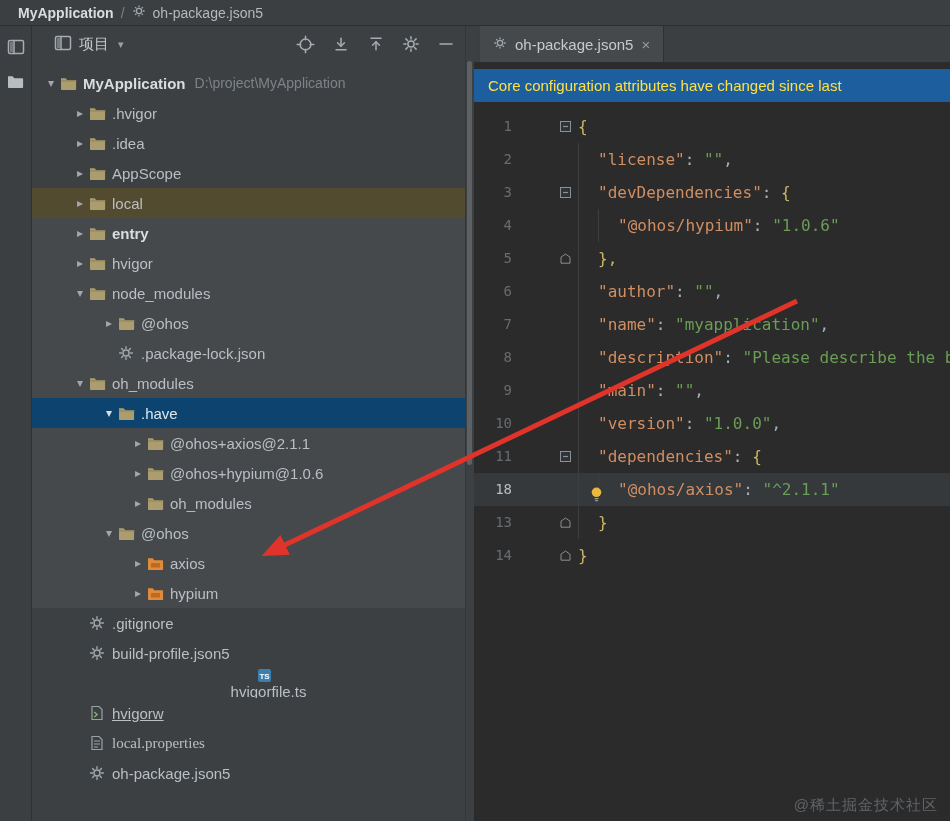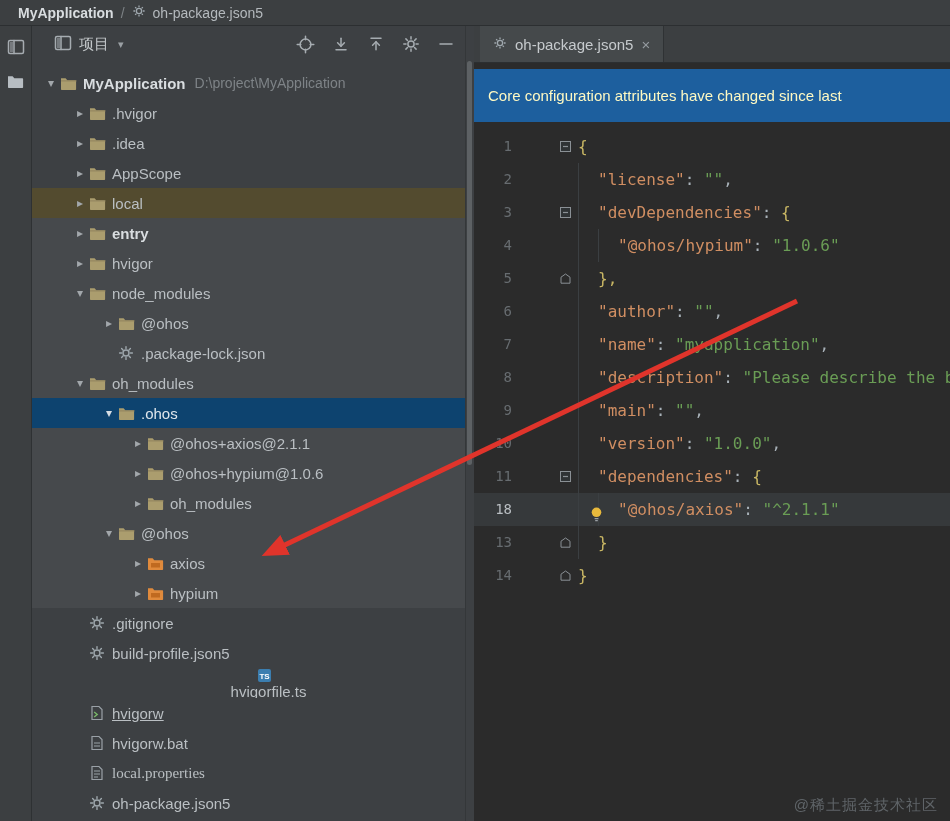--- a/index.html
+++ b/index.html
@@ -53,22 +53,22 @@
   
   .editor{flex:1;min-width:0;background:#2b2b2b;display:flex;flex-direction:column;position:relative;overflow:hidden;}
   .tabbar{height:36px;flex:none;background:#3c3f41;border-bottom:1px solid #2c2f31;display:flex;align-items:stretch;}
   .tab{
     margin-left:6px;background:#45494b;display:flex;align-items:center;gap:8px;
     padding:0 13px;font-size:15px;color:#c6cacd;border-right:1px solid #2f3234;cursor:pointer;
   }
   .tab .close{color:#969ca1;font-size:15px;cursor:pointer;}
   .gapstrip{height:6px;flex:none;background:#2b2b2b;}
   .banner{
-    height:33px;flex:none;background:#1d5f9e;color:#fef9c3;display:flex;align-items:center;
-    padding:10px 14px;font-size:15px;white-space:nowrap;overflow:hidden;
+    height:33px;flex:none;background:#1d5f9e;color:#fde047;display:flex;align-items:center;
+    padding:0 14px;font-size:15px;white-space:nowrap;overflow:hidden;
   }
   .code{flex:1;padding-top:8px;font-family:"DejaVu Sans Mono",monospace;font-size:16px;overflow:hidden;position:relative;}
   .code-line{display:flex;height:33px;line-height:33px;}
   .code-line.current{background:#36393b;}
   .lnum{width:44px;flex:none;text-align:right;padding-right:6px;box-sizing:border-box;color:#676c70;font-size:14px;}
   .current .lnum{color:#b9bec2;}
   .lfold{width:60px;flex:none;display:flex;justify-content:flex-end;align-items:center;padding-right:7px;box-sizing:border-box;}
   .ltext{display:flex;position:relative;min-width:0;}
   .indent{width:19px;flex:none;border-left:1px solid #3b3f42;}
   .toks{white-space:pre;}
@@ -273,21 +273,21 @@
           <span class="tlabel">oh_modules</span>
         </div>
         <div class="tree-row selected" style="padding-left: 68px;">
           <span class="chev">▾</span>
           <span class="ticon">
             <svg width="17" height="15" viewBox="0 0 17 15">
               <path d="M1 2.2h4.6l1.7 2.1h8.1c.4 0 .7.3.7.7v8.2c0 .4-.3.7-.7.7H1.7c-.4 0-.7-.3-.7-.7V2.2z" fill="#ab9d6e"></path>
               <path d="M1 4.9h15.6" stroke="#8f835c" stroke-width="1"></path>
             </svg>
           </span>
-          <span class="tlabel">.ohos</span>
+          <span class="tlabel">.have</span>
         </div>
         <div class="tree-row bg-block" style="padding-left: 97px;">
           <span class="chev">▸</span>
           <span class="ticon">
             <svg width="17" height="15" viewBox="0 0 17 15">
               <path d="M1 2.2h4.6l1.7 2.1h8.1c.4 0 .7.3.7.7v8.2c0 .4-.3.7-.7.7H1.7c-.4 0-.7-.3-.7-.7V2.2z" fill="#ab9d6e"></path>
               <path d="M1 4.9h15.6" stroke="#8f835c" stroke-width="1"></path>
             </svg>
           </span>
           <span class="tlabel">@ohos+axios@2.1.1</span>
@@ -378,30 +378,20 @@
         </div>
         <div class="tree-row" style="padding-left: 39px; text-decoration: underline;">
           <span class="chev"></span>
           <span class="ticon">
             <svg width="16" height="16" viewBox="0 0 16 16">
               <path d="M3 1.5h7l3 3v10H3z" fill="none" stroke="#9aa1a7" stroke-width="1.2"></path>
               <path d="M5.2 7l3 2.5-3 2.5" stroke="#79b86a" stroke-width="1.4" fill="none"></path>
             </svg>
           </span>
           <span class="tlabel">hvigorw</span>
-        </div>
-        <div class="tree-row" style="padding-left: 39px;">
-          <span class="chev"></span>
-          <span class="ticon">
-            <svg width="16" height="16" viewBox="0 0 16 16">
-              <path d="M3 1.5h7l3 3v10H3z" fill="none" stroke="#9aa1a7" stroke-width="1.2"></path>
-              <path d="M5 8h6M5 11h6" stroke="#9aa1a7" stroke-width="1.2"></path>
-            </svg>
-          </span>
-          <span class="tlabel">hvigorw.bat</span>
         </div>
         <div class="tree-row" style="padding-left: 39px; font-family: Liberation Serif, serif;">
           <span class="chev"></span>
           <span class="ticon">
             <svg width="16" height="16" viewBox="0 0 16 16">
               <path d="M3 1.5h7l3 3v10H3z" fill="none" stroke="#9aa1a7" stroke-width="1.2"></path>
               <path d="M5 6h6M5 9h6M5 12h4" stroke="#9aa1a7" stroke-width="1.1"></path>
             </svg>
           </span>
           <span class="tlabel">local.properties</span>

